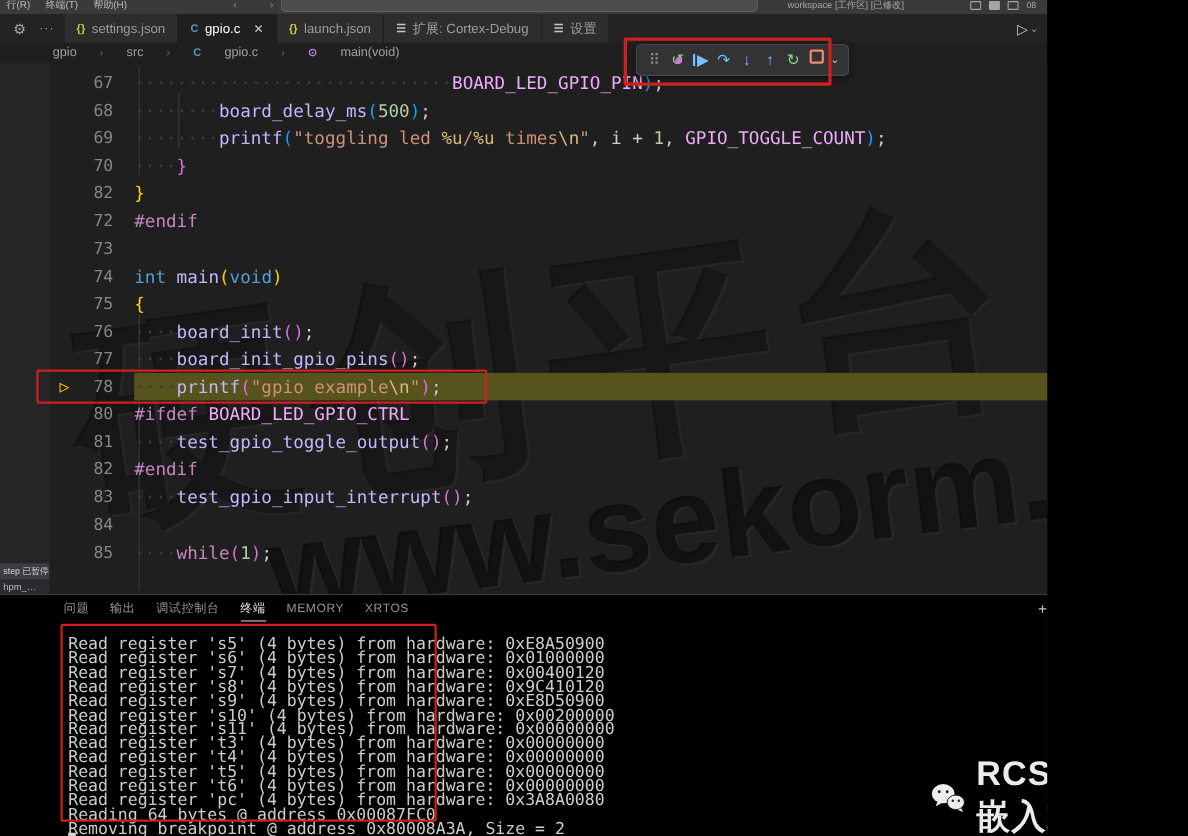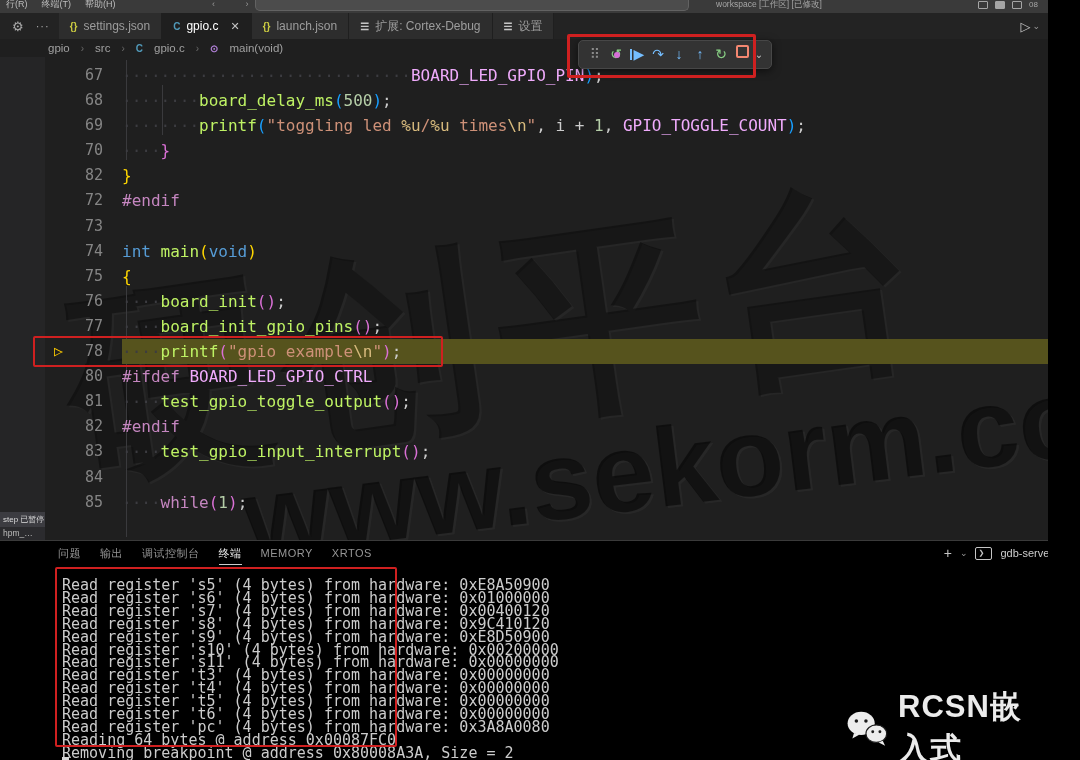--- a/index.html
+++ b/index.html
@@ -1,17 +1,17 @@
 <!DOCTYPE html>
 <html><head>
 <meta charset="utf-8">
 <style>
   html,body{margin:0;padding:0;background:#000;}
-  #app{position:relative;width:1048px;height:760px;overflow:hidden;background:#1f1f1f;
-       font-family:"Liberation Sans",sans-serif;-webkit-font-smoothing:antialiased;}
+  #app{position:relative;width:928px;height:760px;overflow:hidden;background:#1f1f1f;
+       font-family:"Liberation Sans",sans-serif;padding-left:24px;-webkit-font-smoothing:antialiased;}
 
   
   .titlebar{position:absolute;top:0;left:0;right:0;height:13px;background:#3a3a3a;z-index:4;}
   .menu-items{position:absolute;left:6px;top:-2px;display:flex;gap:14px;font-size:9px;color:#bdbdbd;}
   .nav-arrows{position:absolute;left:212px;top:-1px;font-size:9px;color:#9a9a9a;letter-spacing:14px;}
   .searchbox{position:absolute;left:255px;top:0;width:432px;height:10px;background:#4c4c4c;
              border:1px solid #626262;border-top:none;border-radius:0 0 5px 5px;}
   .ws-label{position:absolute;left:716px;top:-1px;font-size:8.5px;color:#a5a5a5;white-space:nowrap;}
   .tb-right{position:absolute;right:10px;top:0;display:flex;gap:7px;align-items:flex-start;color:#a5a5a5;font-size:8px;}
   .wsq{width:8px;height:6px;border:1px solid #a5a5a5;border-radius:1px;margin-top:1px;}
@@ -25,21 +25,21 @@
   .tab{display:flex;align-items:center;gap:6px;padding:0 11px;font-size:12px;color:#9d9d9d;
        background:#2d2d2d;border-right:1px solid #1f1f1f;white-space:nowrap;}
   .tab.active{background:#1f1f1f;color:#fff;}
   .tab-icon{font-size:10px;font-weight:bold;}
   .tab-close{font-size:11px;color:#c5c5c5;margin-left:6px;}
   .run-btn{position:absolute;right:8px;top:0;height:26px;display:flex;align-items:center;gap:2px;color:#c5c5c5;}
   .run-glyph{font-size:13px;} .run-chev{font-size:9px;color:#9a9a9a;}
 
   
   .breadcrumbbar{position:absolute;top:39px;left:0;right:0;height:18px;background:#1f1f1f;display:flex;
-                 align-items:center;padding-left:48px;font-size:11.5px;color:#a0a0a0;gap:11px;z-index:3;white-space:nowrap;}
+                 align-items:center;padding-left:48px;font-size:11.5px;color:#a0a0a0;gap:21px;z-index:3;white-space:nowrap;}
   .bc-sep{color:#6a6a6a;font-size:10px;}
   .bc-icon{font-weight:bold;font-size:10px;}
 
   
   .editor-region{position:absolute;top:57px;left:0;width:1080px;height:483px;}
   .left-strip{position:absolute;left:0;top:0;width:45px;height:483px;background:#252526;border-right:1px solid #2f2f32;overflow:hidden;}
   .strip-item{position:absolute;left:0;right:0;padding-left:3px;white-space:nowrap;overflow:hidden;}
   .si1{top:455px;height:15px;background:#3c3c41;color:#dcdcdc;font-size:8px;line-height:15px;}
   .si2{top:470px;height:13px;background:#2b2b2e;color:#bcbcbc;font-size:8.5px;line-height:13px;}
 
@@ -51,21 +51,21 @@
            text-shadow:2px 2px 0 rgba(255,255,255,0.04);}
   .code{position:relative;z-index:1;font-family:"DejaVu Sans Mono",monospace;font-size:16px;padding-top:3px;}
   .cl{display:flex;height:25.1px;line-height:25.1px;white-space:pre;position:relative;}
   .cl.clip{height:3px;overflow:hidden;}
   .cl.clip>*{margin-top:-22.1px;}
   .g{flex:0 0 77px;box-sizing:border-box;padding-right:19px;text-align:right;color:#858585;font-size:15px;}
   .ct{flex:1;}
   .cl.cur .ct{background:#56531d;}
   .dbg-arrow{position:absolute;left:9px;top:0;color:#ffcc00;font-size:15px;}
   .guide{position:absolute;width:1px;background:#3a3a3d;z-index:1;}
-  .tk-ws{color:#3c3c41}.tk-mac{color:#f0abfc}.tk-kw{color:#569cd6}.tk-fn{color:#bef264}
+  .tk-ws{color:#3c3c41}.tk-mac{color:#f0abfc}.tk-kw{color:#569cd6}.tk-fn{color:#c4b5fd}
   .tk-str{color:#ce9178}.tk-esc{color:#d7ba7d}.tk-num{color:#b5cea8}.tk-pp{color:#c586c0}
   .tk-p1{color:#ffd700}.tk-p2{color:#da70d6}.tk-p3{color:#179fff}.tk-pl{color:#cccccc}
 
   
   .dtoolbar{position:absolute;left:578px;top:40px;height:27px;background:#333333;border:1px solid #474747;
             border-radius:5px;display:flex;align-items:center;padding:0 7px;gap:3px;z-index:6;
             box-shadow:0 2px 8px rgba(0,0,0,.55);}
   .dbtn{width:18px;text-align:center;font-size:14px;position:relative;line-height:25px;}
   .dbtn .dot{position:absolute;width:6px;height:6px;border-radius:3px;background:#d670d6;left:7px;top:10px;}
   .dbtn .sq{display:inline-block;width:9px;height:9px;border:2px solid #f48771;border-radius:2px;vertical-align:1px;}

